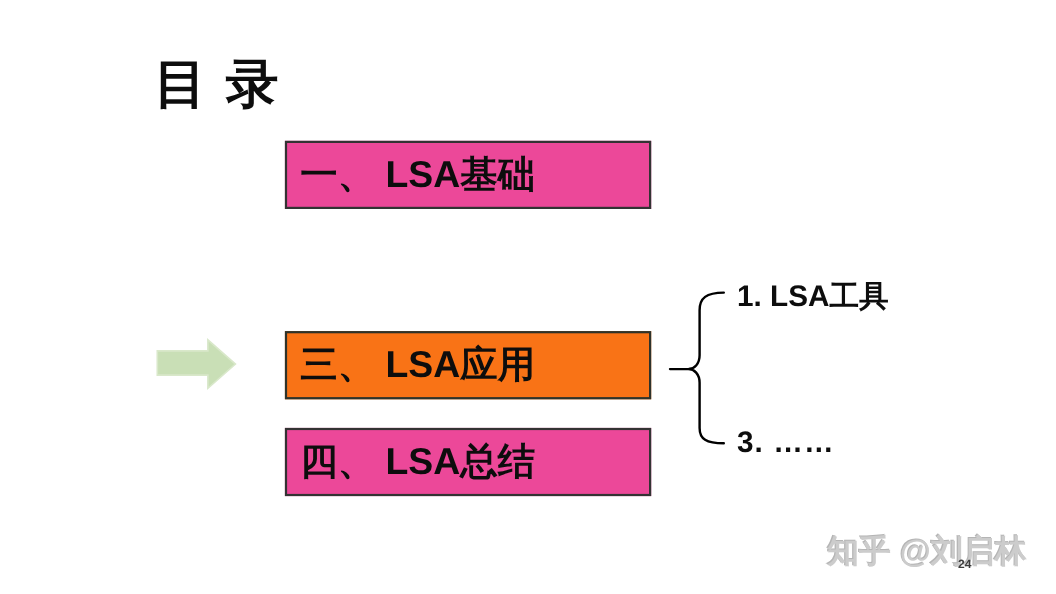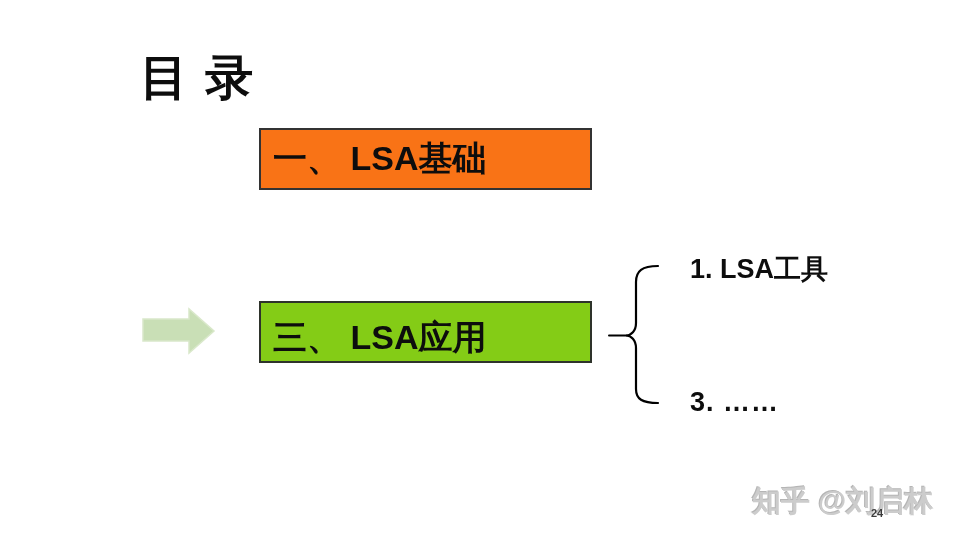--- a/index.html
+++ b/index.html
@@ -23,21 +23,21 @@
     color: #0d0d0d;
     white-space: pre;
   }
   .toc-box {
     position: absolute;
     left: 259px;
     width: 333px;
     height: 62px;
     box-sizing: border-box;
     border: 2px solid #333333;
-    background: #f97316;
+    background: #ec4899;
     display: flex;
     align-items: center;
     padding-left: 12px;
     font-size: 34px;
     font-weight: 800;
     color: #0d0d0d;
     white-space: pre;
   }
   .toc-box.b1 { top: 128px; }
   .toc-box.b2 { top: 214px; }
@@ -53,21 +53,21 @@
   }
   .brace-wrap {
     position: absolute;
     left: 600px;
     top: 255px;
     width: 70px;
     height: 160px;
   }
   .detail-item {
     position: absolute;
-    left: 690px;
+    left: 670px;
     height: 34px;
     line-height: 34px;
     font-size: 27px;
     font-weight: 800;
     color: #0d0d0d;
     white-space: pre;
   }
   .detail-item.d1 { top: 252px; }
   .detail-item.d2 { top: 320px; }
   .detail-item.d3 { top: 385px; letter-spacing: 1px; }
@@ -97,24 +97,27 @@
 
 <div class="slide">
 
   <div class="title">目 录</div>
 
   <div class="toc-box b1">
     <span>一、 LSA基础</span>
   </div>
 
 
-  <div class="toc-box b3 highlight" style="background: #84cc16; align-items: flex-end;">
+  <div class="toc-box b3 highlight" style="background: #f97316;">
     <span>三、 LSA应用</span>
   </div>
 
+  <div class="toc-box b4">
+    <span>四、 LSA总结</span>
+  </div>
 
   <div class="arrow-wrap">
     <svg width="78" height="52" viewBox="0 0 78 52" xmlns="http://www.w3.org/2000/svg">
       <polygon points="3,15 49,15 49,5 74,27 49,49 49,37 3,37" fill="#c9dfb6" stroke="#d9e8ca" stroke-width="1.5"></polygon>
     </svg>
   </div>
 
   <div class="brace-wrap">
     <svg width="70" height="160" viewBox="0 0 70 160" xmlns="http://www.w3.org/2000/svg">
       <path d="M 9,80.5 L 26,80.5" fill="none" stroke="#000000" stroke-width="2" stroke-linecap="round"></path>

